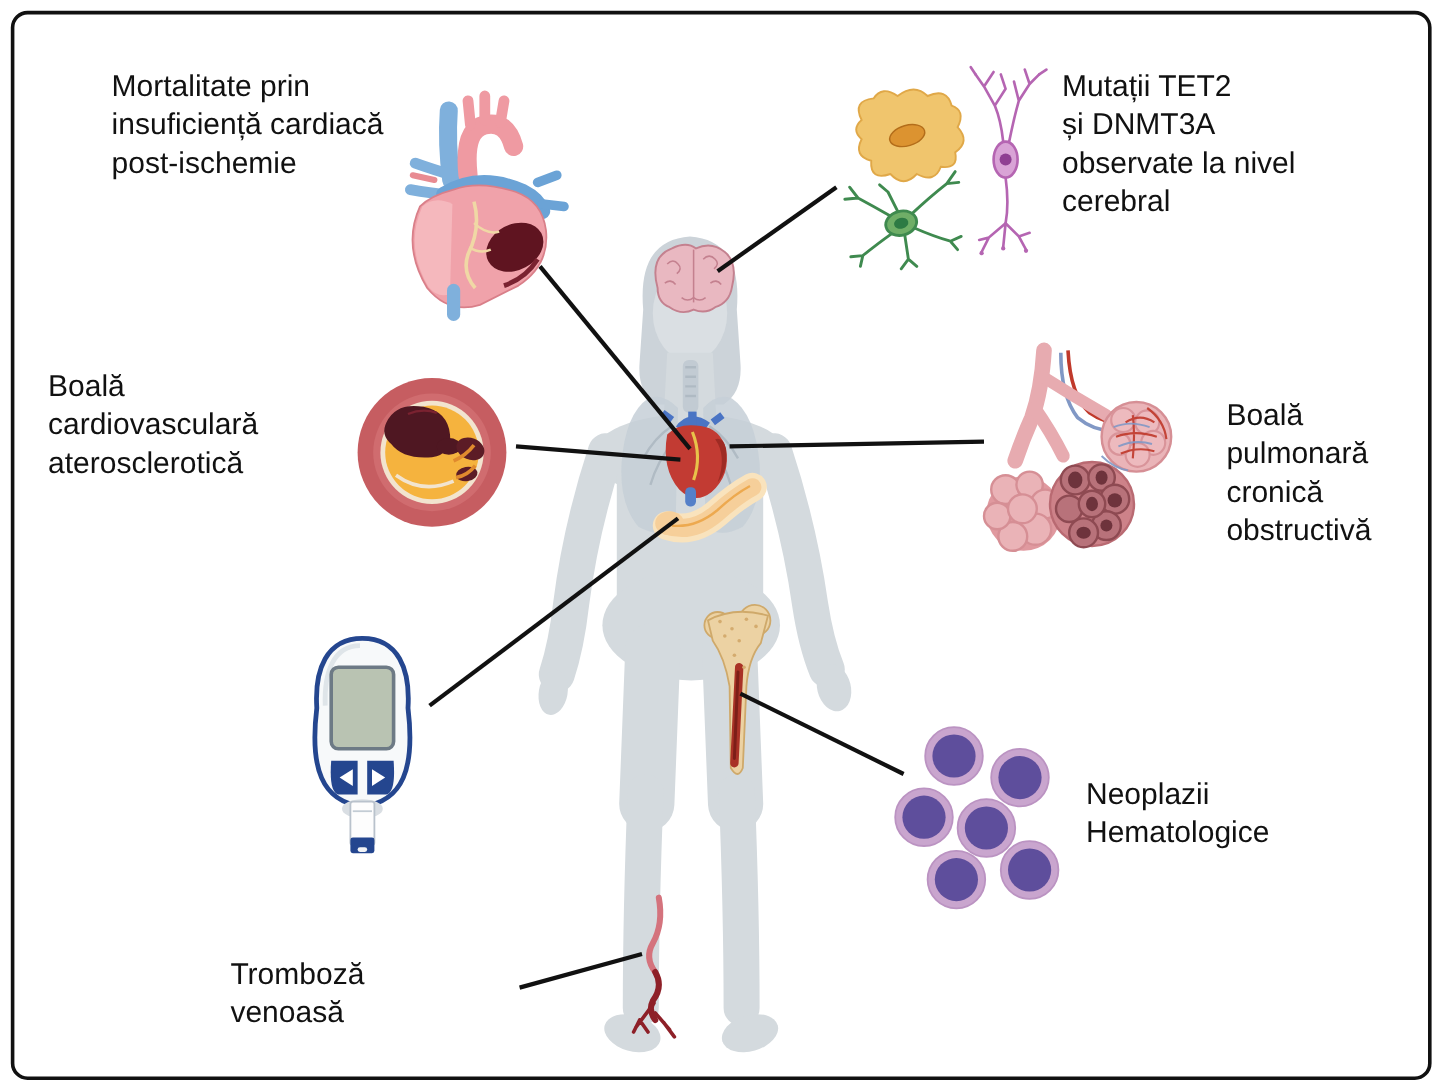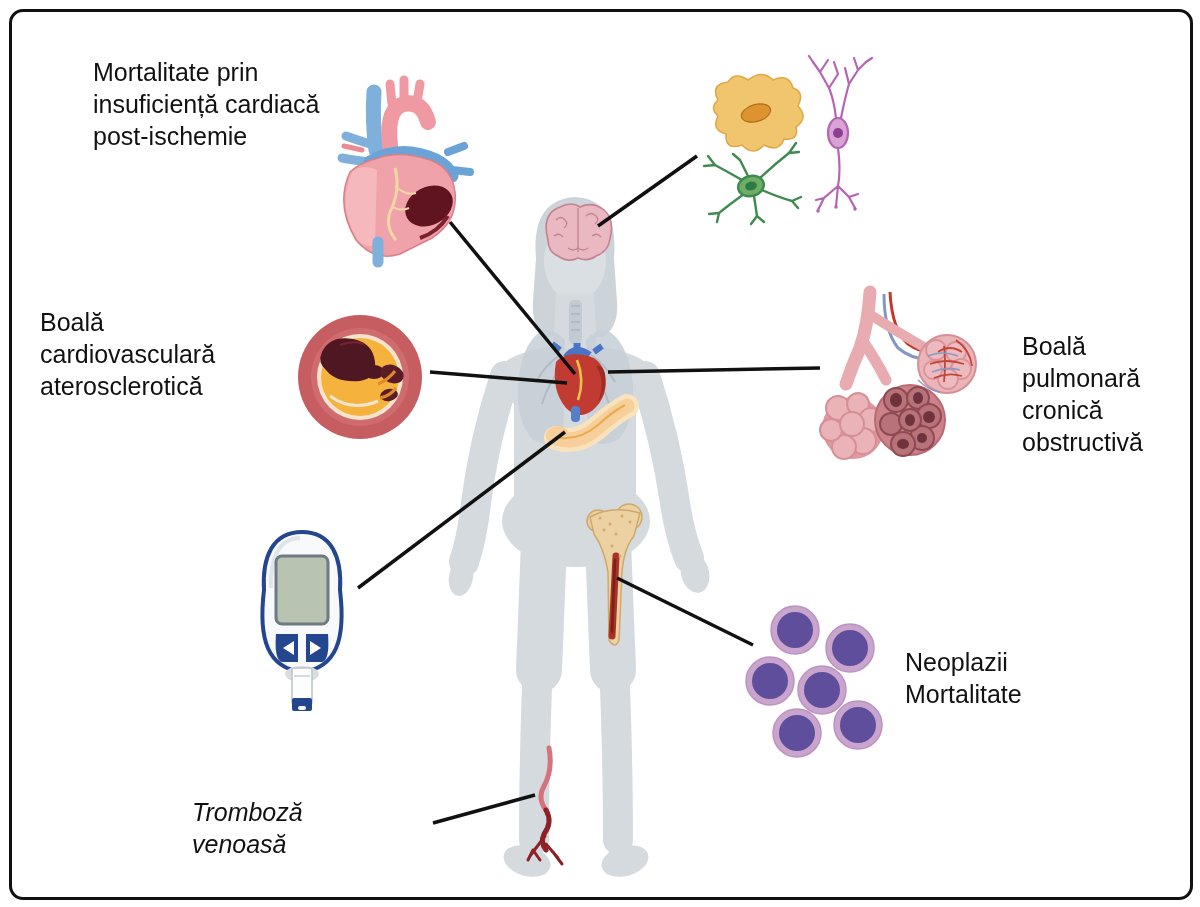--- a/index.html
+++ b/index.html
@@ -283,31 +283,35 @@
         <circle cx="858" cy="725" r="24" fill="#c9a5ce" stroke="#bb93c2" stroke-width="1.5"></circle>
         <circle cx="858" cy="725" r="18" fill="#5e4e9c"></circle>
       </g>
     </g>
   </svg>
 
   <div class="label" style="left:48px;top:56px;width:300px;margin-left:45px;">Mortalitate prin
 insuficiență cardiacă
 post-ischemie</div>
 
+  <div class="label" style="left:885px;top:56px;width:280px;">Mutații TET2
+și DNMT3A
+observate la nivel
+cerebral</div>
 
   <div class="label" style="left:40px;top:306px;width:260px;">Boală
 cardiovasculară
 aterosclerotică</div>
 
   <div class="label" style="left:1022px;top:330px;width:170px;">Boală
 pulmonară
 cronică
 obstructivă</div>
 
 
   <div class="label" style="left:905px;top:646px;width:240px;">Neoplazii
-Mortalitate</div>
-
-  <div class="label" style="left:192px;top:796px;width:200px;font-style:italic;">Tromboză
+Hematologice</div>
+
+  <div class="label" style="left:192px;top:796px;width:200px;">Tromboză
 venoasă</div>
 
   <div class="frame"></div>
 </div>
 
 </body></html>

